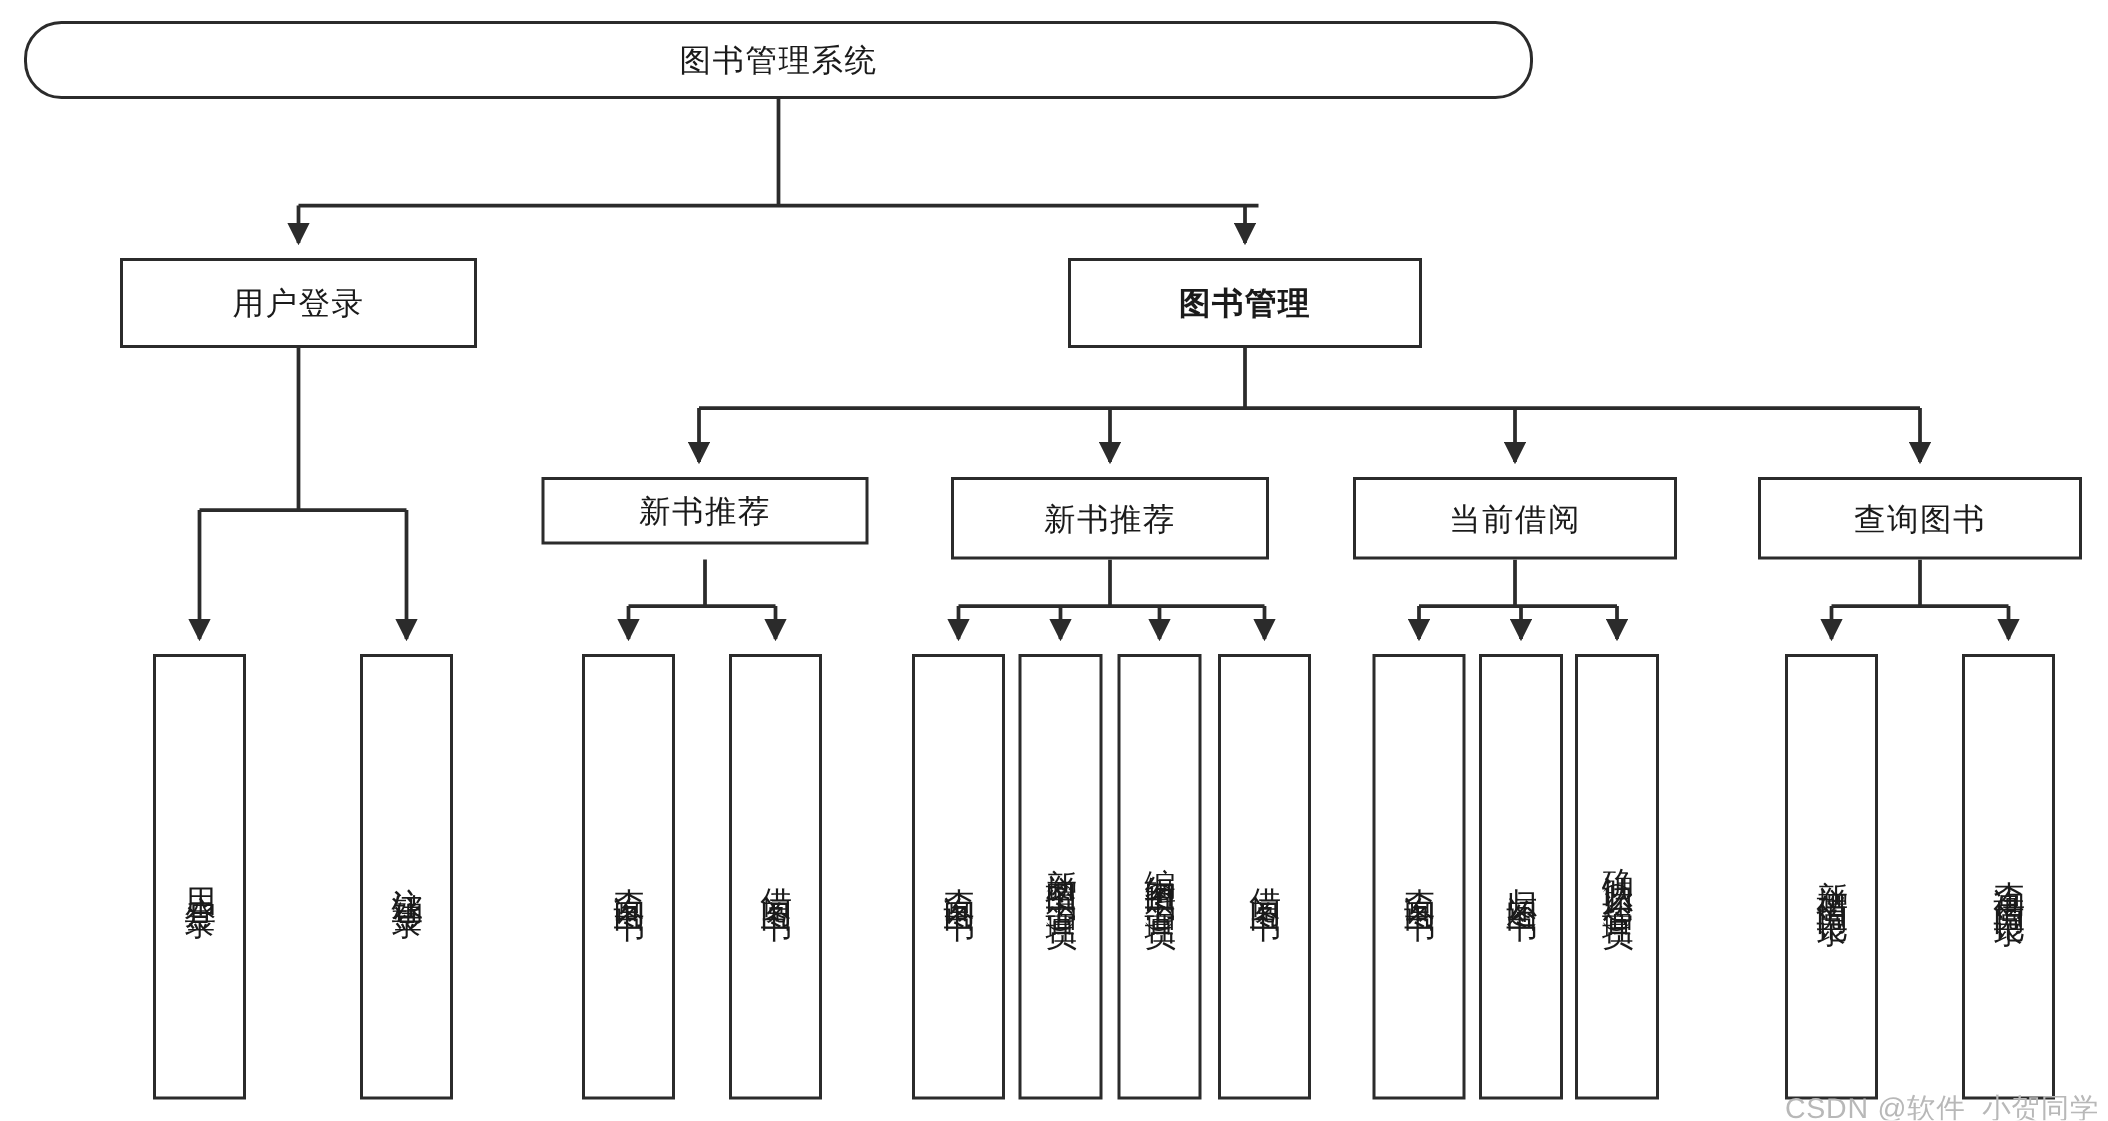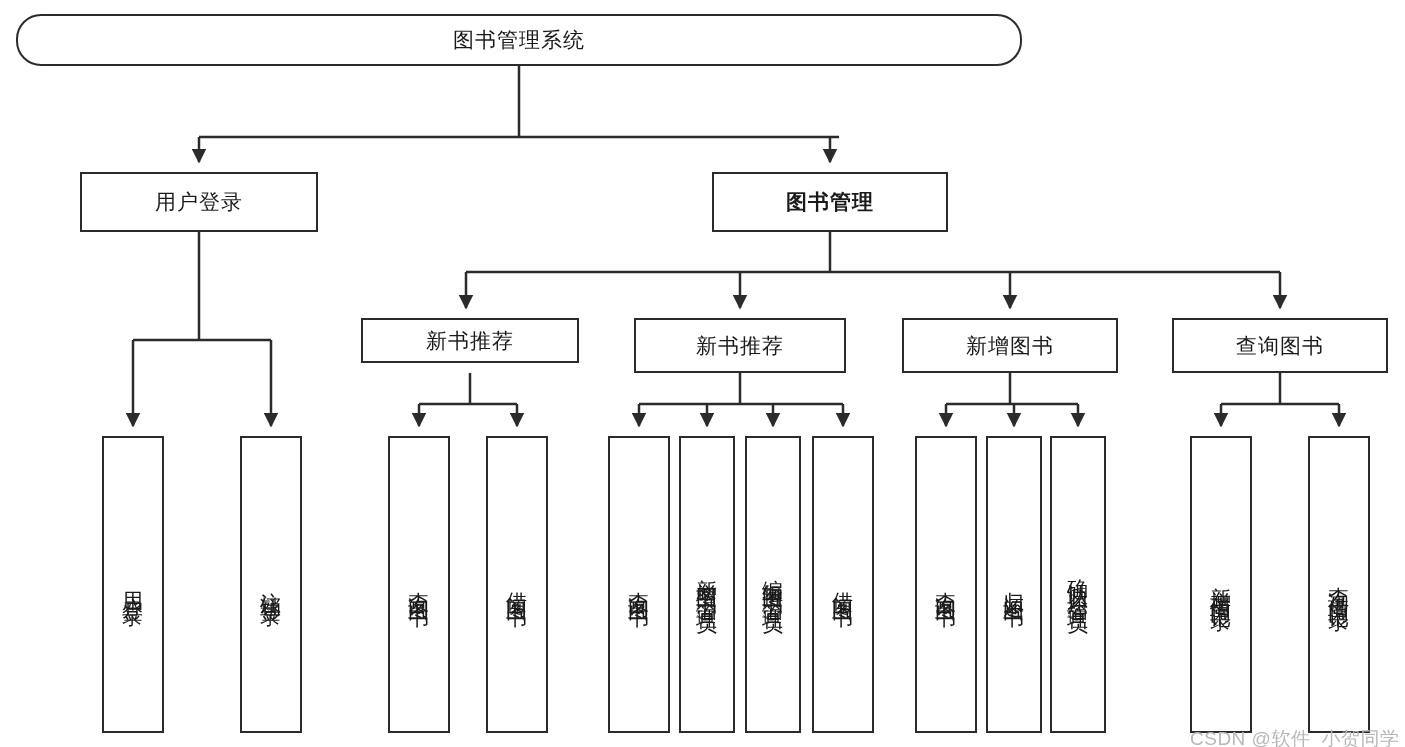--- a/index.html
+++ b/index.html
@@ -123,21 +123,21 @@
     <span>图书管理</span>
   </div>
 
   <div class="node horiz" style="left:361px; top:318px; width:218px; height:45px;">
     <span>新书推荐</span>
   </div>
   <div class="node horiz" style="left:634px; top:318px; width:212px; height:55px;">
     <span>新书推荐</span>
   </div>
   <div class="node horiz" style="left:902px; top:318px; width:216px; height:55px;">
-    <span>新增图书</span>
+    <span>当前借阅</span>
   </div>
   <div class="node horiz" style="left:1172px; top:318px; width:216px; height:55px;">
     <span>查询图书</span>
   </div>
 
   <div class="node vert" style="left:102px; top:436px; width:62px; height:297px;">
     <span class="vtext">用户登录</span>
   </div>
   <div class="node vert" style="left:240px; top:436px; width:62px; height:297px;">
     <span class="vtext">注销登录</span>

